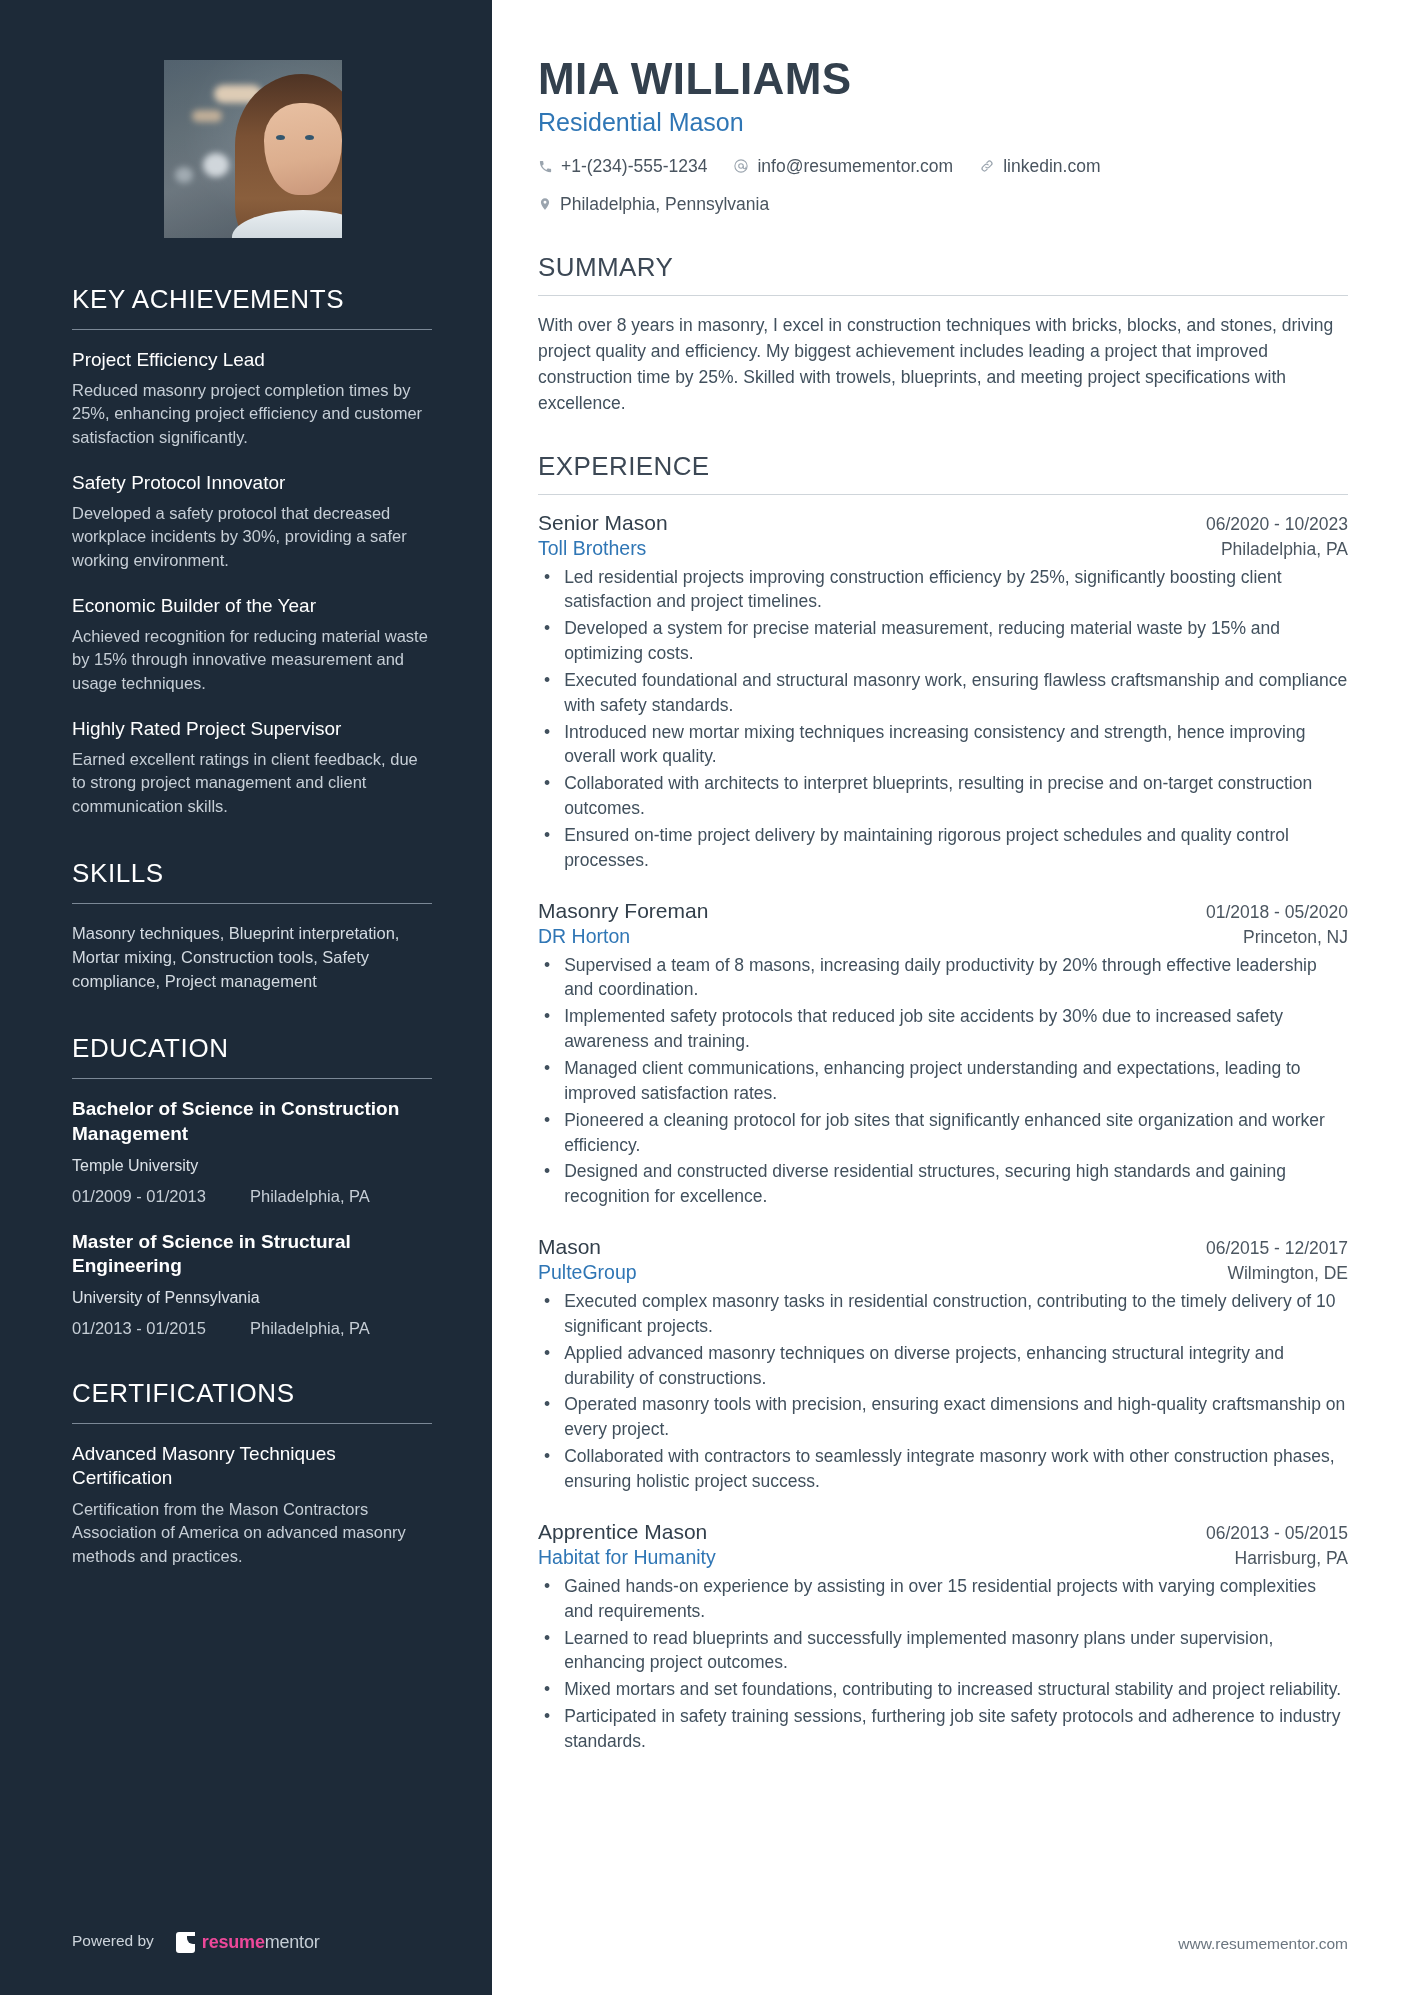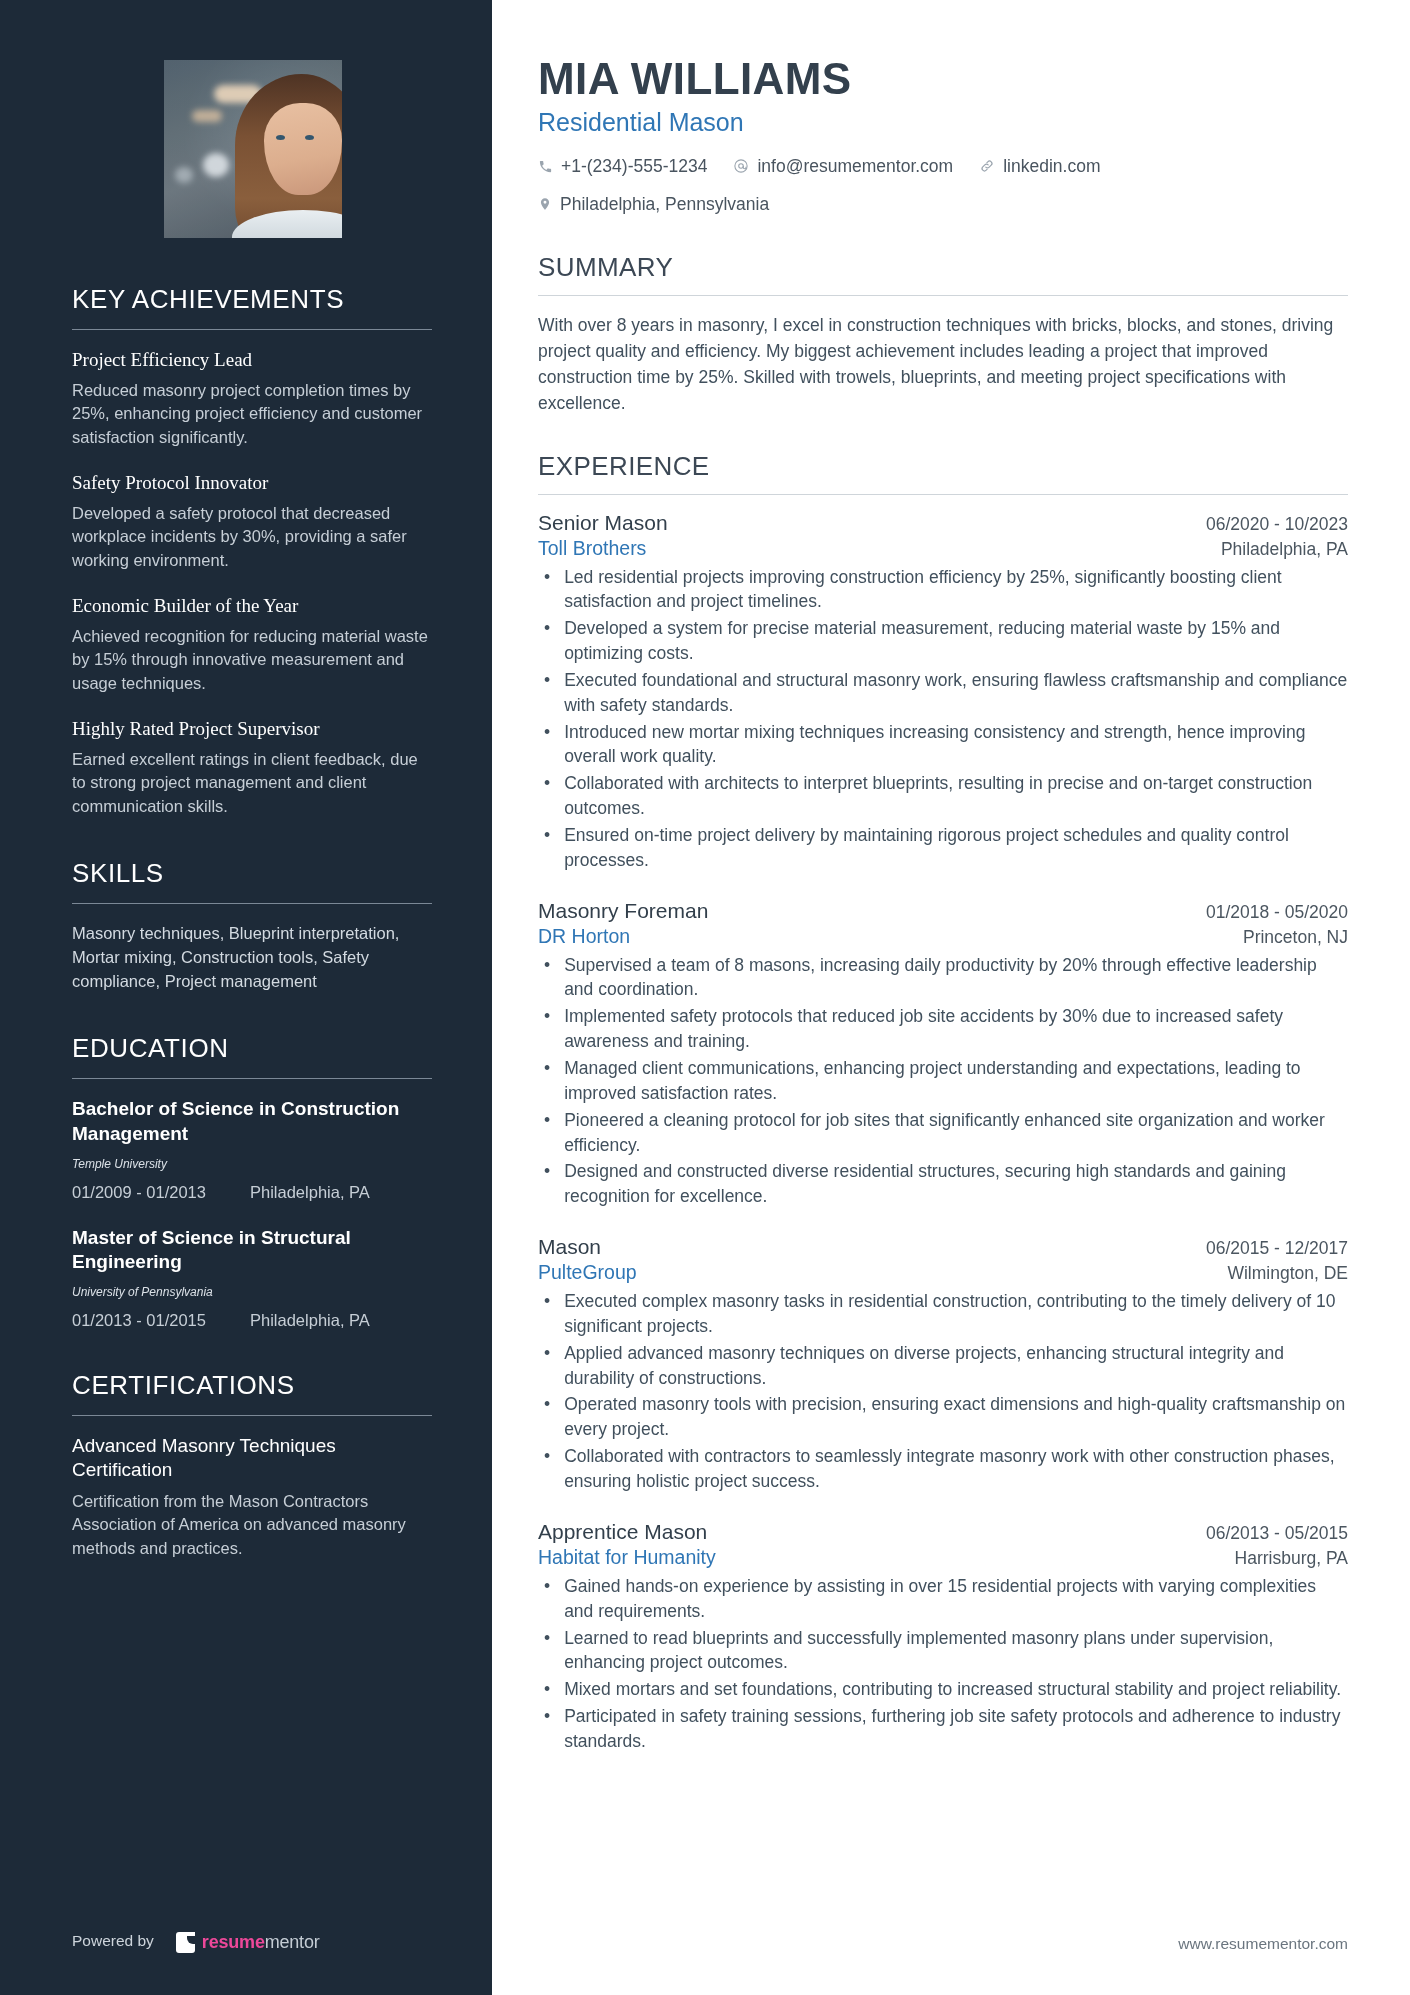--- a/index.html
+++ b/index.html
@@ -90,45 +90,43 @@
     background: #7b8896;
     margin-bottom: 18px;
   }
   .ach-item { margin-bottom: 22px; }
   .ach-title {
     font-size: 19px;
     font-weight: 400;
     color: #ffffff;
     margin-bottom: 7px;
     line-height: 1.25;
-    font-family: Liberation Serif, serif;
   }
   .ach-desc {
     font-size: 16.5px;
     line-height: 1.42;
     color: #c6ced6;
   }
   .skills-text {
     font-size: 16.5px;
     line-height: 1.44;
     color: #d3dae1;
   }
   .edu-item { margin-bottom: 24px; }
   .edu-degree {
     font-size: 19px;
     font-weight: 700;
     line-height: 1.3;
     color: #ffffff;
     margin-bottom: 10px;
   }
   .edu-school {
-    font-size: 12px;
+    font-size: 16px;
     color: #dbe1e7;
     margin-bottom: 12px;
-    font-style: italic;
   }
   .edu-meta {
     display: flex;
     justify-content: flex-start;
     font-size: 16.5px;
     color: #c6ced6;
   }
   .edu-meta .edu-dates { width: 178px; flex: 0 0 178px; }
   .edu-meta .edu-loc { text-align: left; }
   .cert-item { margin-bottom: 20px; }

